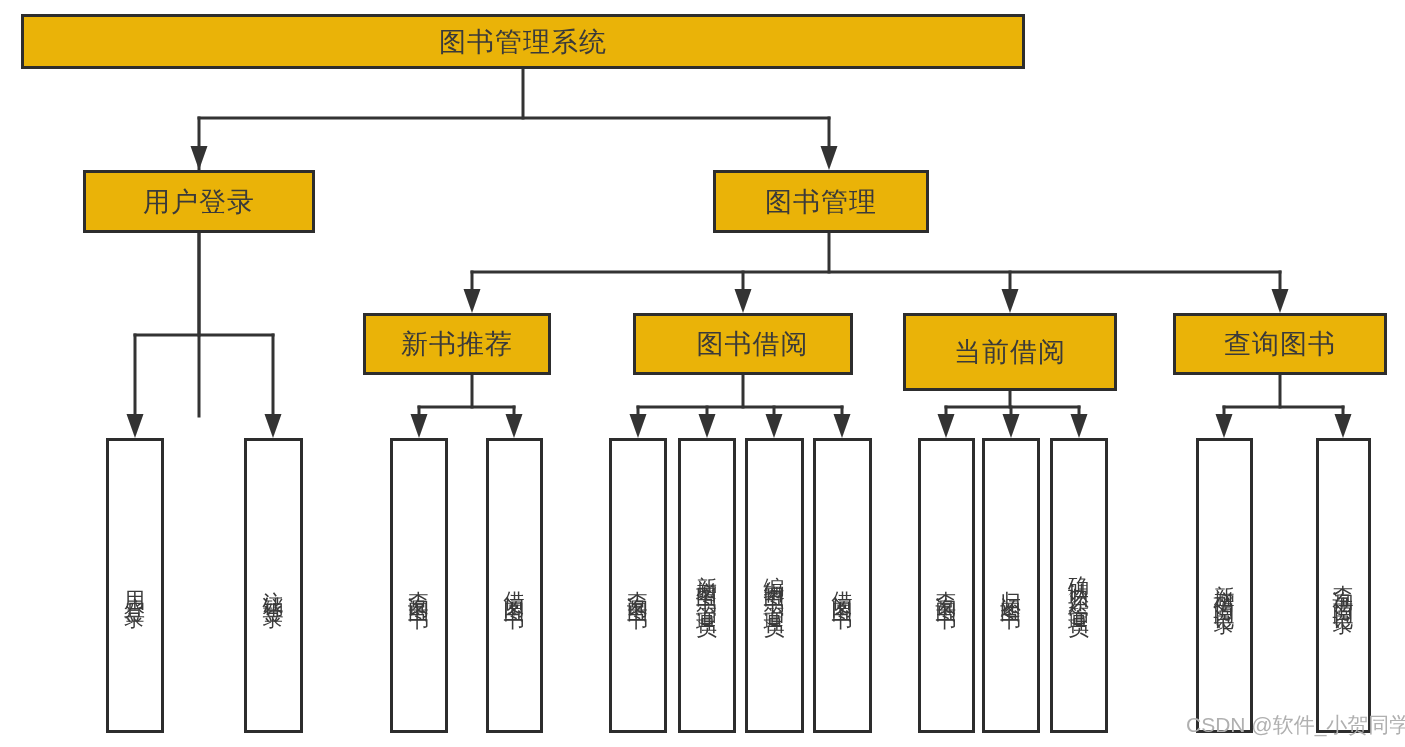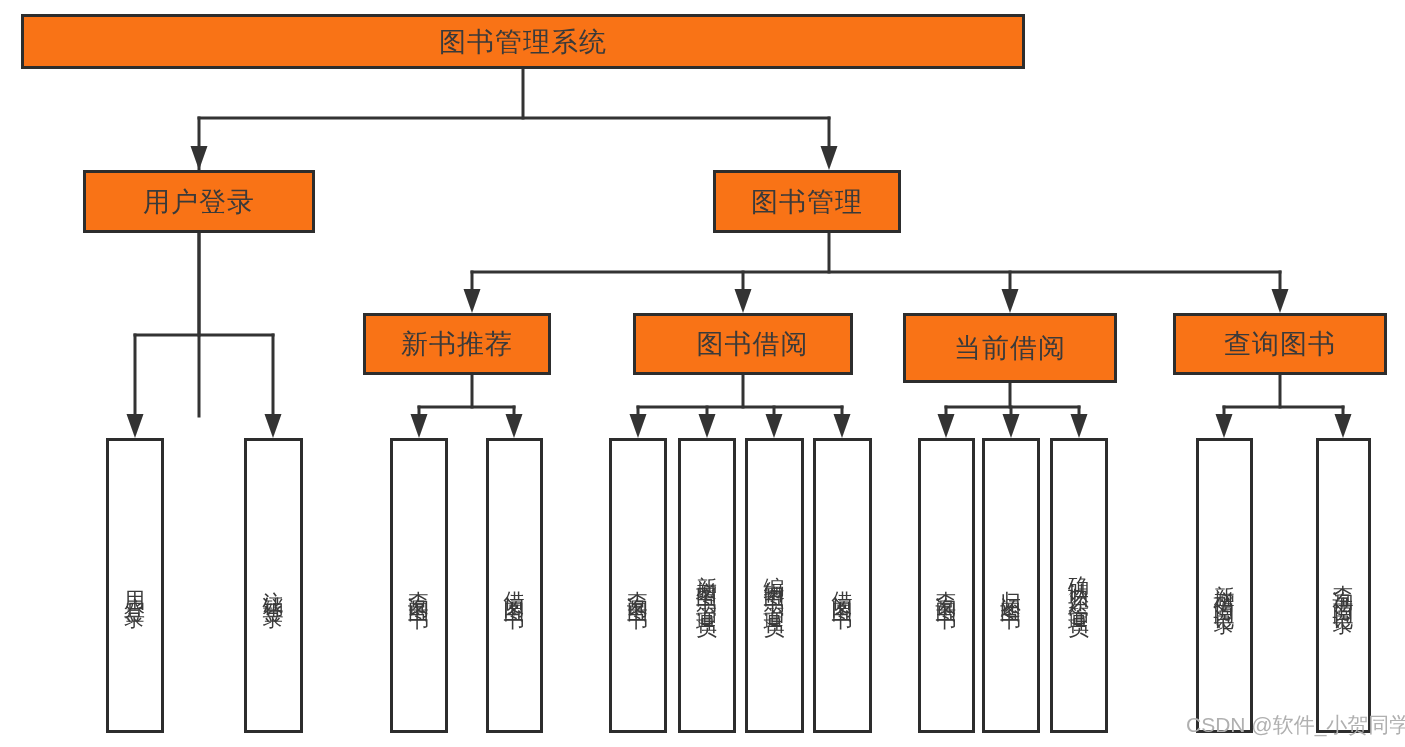--- a/index.html
+++ b/index.html
@@ -8,21 +8,21 @@
     position: relative;
     overflow: hidden;
     font-family: "Liberation Sans", sans-serif;
   }
   #connectors {
     position: absolute; left: 0; top: 0; z-index: 1;
   }
   .hbox {
     position: absolute;
     box-sizing: border-box;
-    background: #f97316;
+    background: #eab308;
     border: 3px solid #2d2d2d;
     display: flex; align-items: center; justify-content: center;
     font-size: 27px; color: #3a3a3a; letter-spacing: 1px;
     z-index: 2;
     font-family: Liberation Mono, monospace;
   }
   .vbox {
     position: absolute;
     box-sizing: border-box;
     background: #ffffff;
@@ -115,25 +115,25 @@
     <polygon points="1002.5,414 1019.5,414 1011,438"></polygon>
     <polygon points="1070.5,414 1087.5,414 1079,438"></polygon>
     <polygon points="1215.5,414 1232.5,414 1224,438"></polygon>
     <polygon points="1334.5,414 1351.5,414 1343,438"></polygon>
   </g>
 </svg>
 
 <div class="hbox" style="left:21px; top:14px; width:1004px; height:55px;">图书管理系统</div>
 
 <div class="hbox" style="left:83px; top:170px; width:232px; height:63px;">用户登录</div>
-<div class="hbox" style="left:713px; top:170px; width:188px; height:63px;">图书管理</div>
+<div class="hbox" style="left:713px; top:170px; width:216px; height:63px;">图书管理</div>
 
 <div class="hbox" style="left:363px; top:313px; width:188px; height:62px;">新书推荐</div>
 <div class="hbox" style="left:633px; top:313px; width:220px; height:62px;padding-left:19px;">图书借阅</div>
-<div class="hbox" style="left:903px; top:313px; width:214px; height:70px;">当前借阅</div>
+<div class="hbox" style="left:903px; top:313px; width:214px; height:78px;">当前借阅</div>
 <div class="hbox" style="left:1173px; top:313px; width:214px; height:62px;">查询图书</div>
 
 <div class="vbox" style="left:106px; width:58px;">
   <span class="vtext">用户登录</span>
 </div>
 <div class="vbox" style="left:244px; width:59px;">
   <span class="vtext">注销登录</span>
 </div>
 
 <div class="vbox" style="left:390px; width:58px;">

